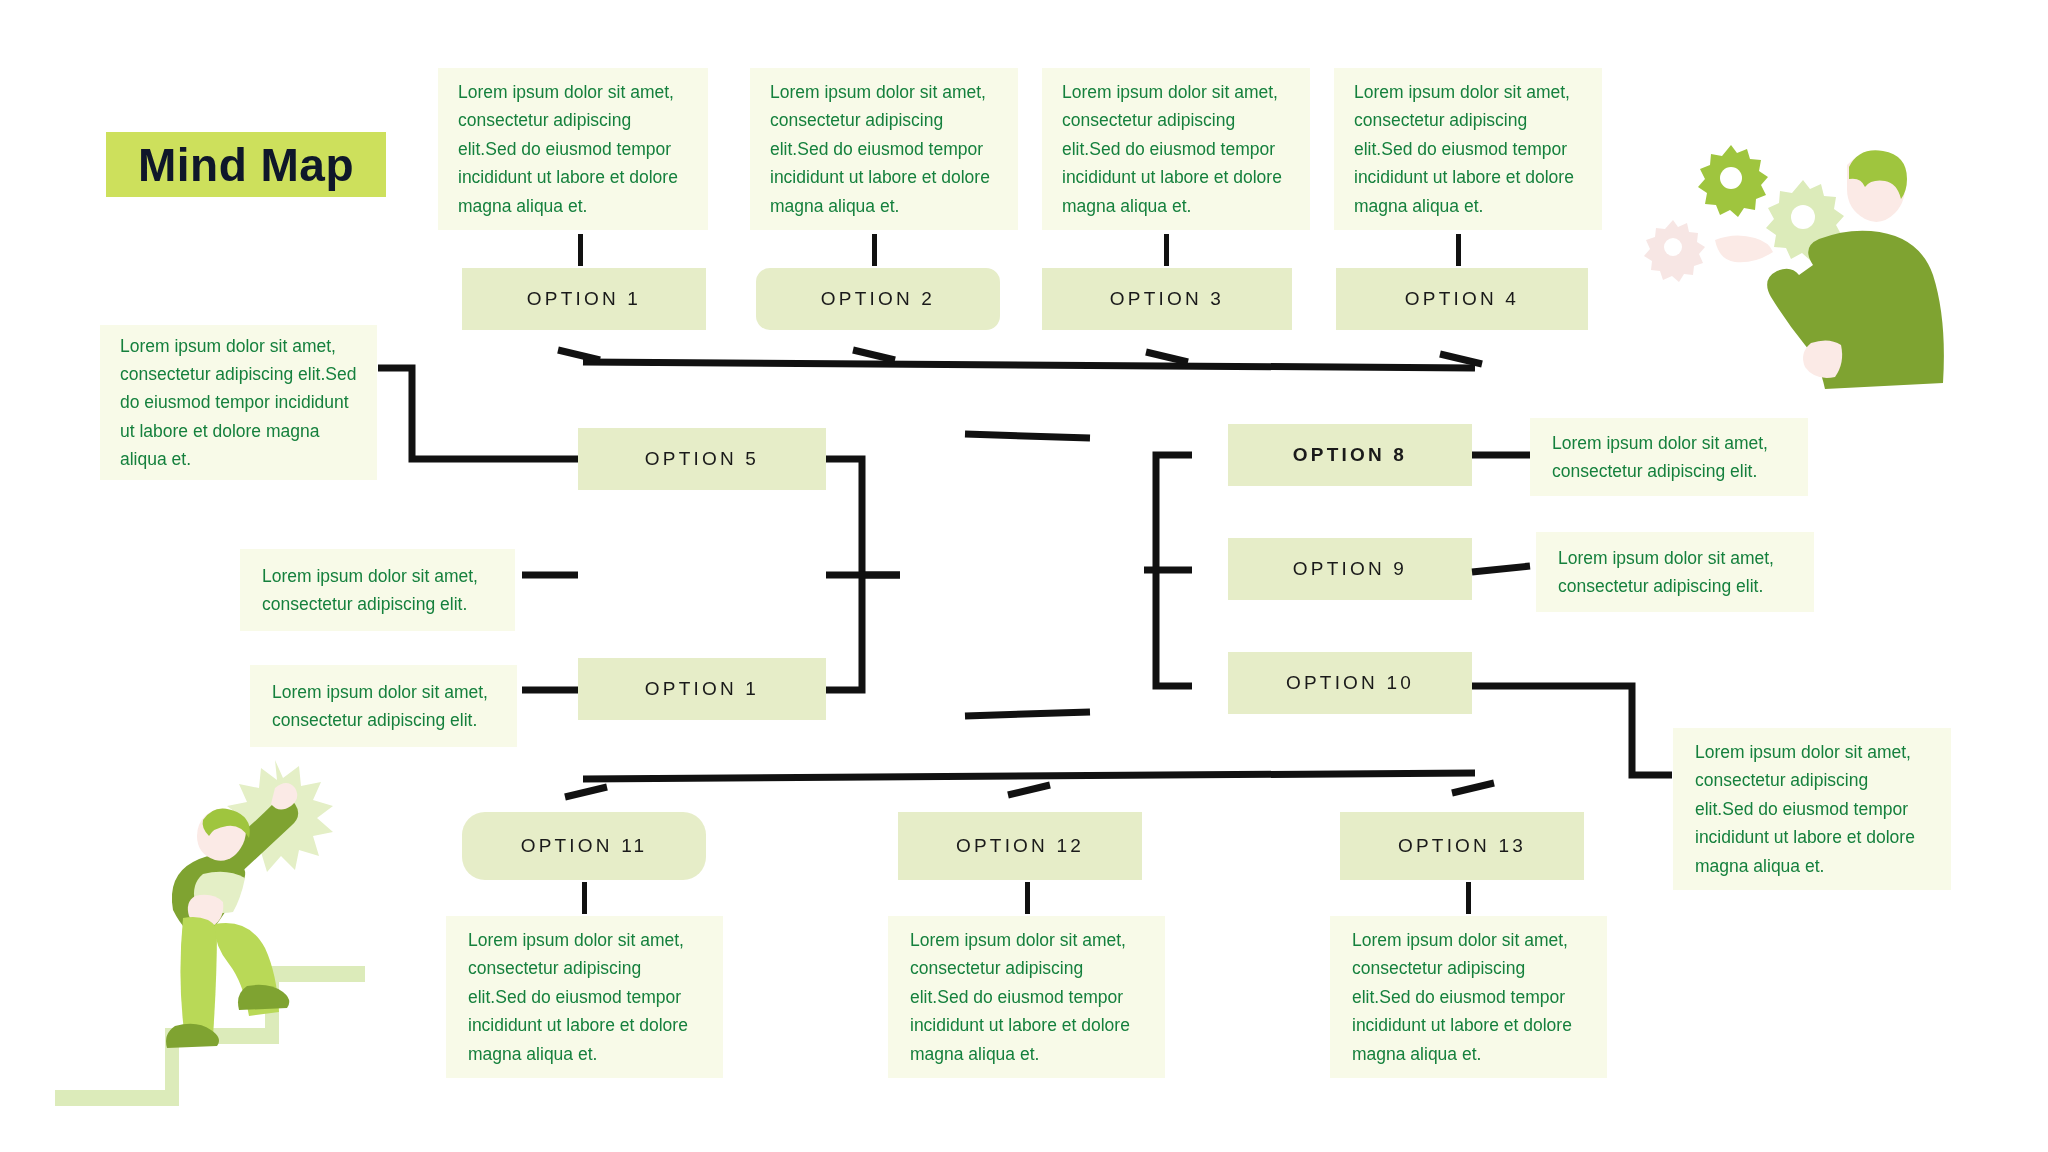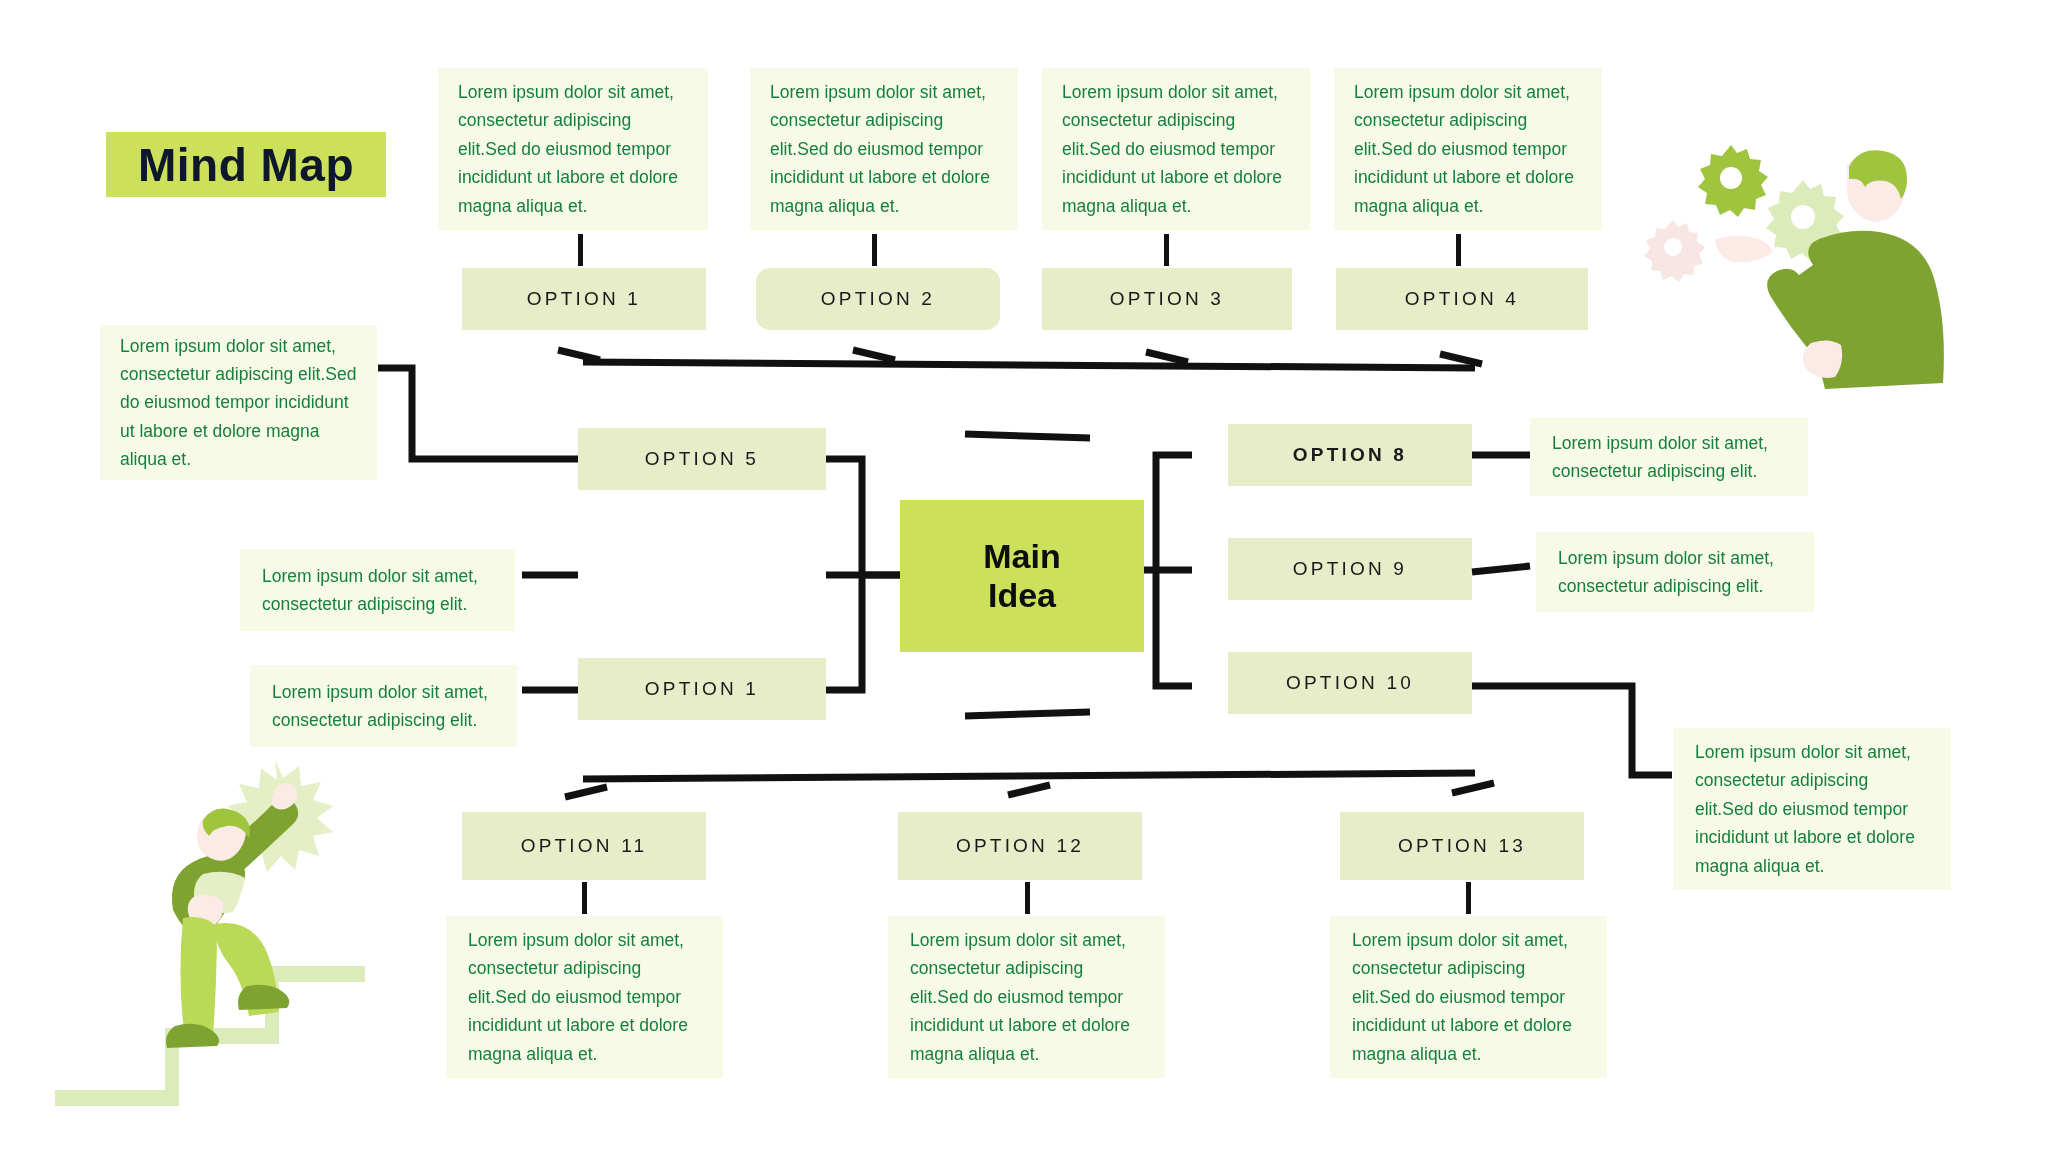--- a/index.html
+++ b/index.html
@@ -133,26 +133,20 @@
     <span class="note-text">Lorem ipsum dolor sit amet, consectetur adipiscing elit.</span>
   </div>
 
   <div class="abs option-box" style="left:578px; top:428px; width:248px; height:62px;">
     <span>OPTION 5</span>
   </div>
   <div class="abs option-box" style="left:578px; top:658px; width:248px; height:62px;">
     <span>OPTION 1</span>
   </div>
 
-  <div class="abs main-idea" style="left:900px; top:500px; width:244px; height:152px;">
-    <span>
-      <span>Main</span><br>
-      <span>Idea</span>
-    </span>
-  </div>
 
   <div class="abs option-box" style="left:1228px; top:424px; width:244px; height:62px;font-weight:bold;">
     <span>OPTION 8</span>
   </div>
   <div class="abs option-box" style="left:1228px; top:538px; width:244px; height:62px;">
     <span>OPTION 9</span>
   </div>
   <div class="abs option-box" style="left:1228px; top:652px; width:244px; height:62px;">
     <span>OPTION 10</span>
   </div>
@@ -190,21 +184,21 @@
     <path d="M 1472 686 L 1632 686 L 1632 775 L 1672 775" stroke-width="7"></path>
   </svg>
 
   <svg class="conn" style="left:0; top:0; width:2048px; height:1152px;">
     <line x1="583" y1="779" x2="1475" y2="773" stroke-width="7"></line>
     <line x1="565" y1="797" x2="607" y2="787" stroke-width="7"></line>
     <line x1="1008" y1="795" x2="1050" y2="785" stroke-width="7"></line>
     <line x1="1452" y1="793" x2="1494" y2="783" stroke-width="7"></line>
   </svg>
 
-  <div class="abs option-box" style="left:462px; top:812px; width:244px; height:68px;">
+  <div class="abs option-box" style="left:462px; top:812px; width:244px; height:68px;border-radius:23px;">
     <span>OPTION 11</span>
   </div>
   <div class="abs option-box" style="left:898px; top:812px; width:244px; height:68px;">
     <span>OPTION 12</span>
   </div>
   <div class="abs option-box" style="left:1340px; top:812px; width:244px; height:68px;">
     <span>OPTION 13</span>
   </div>
 
   <div class="abs bar-v" style="left:582px; top:882px; width:5px; height:32px;"></div>

